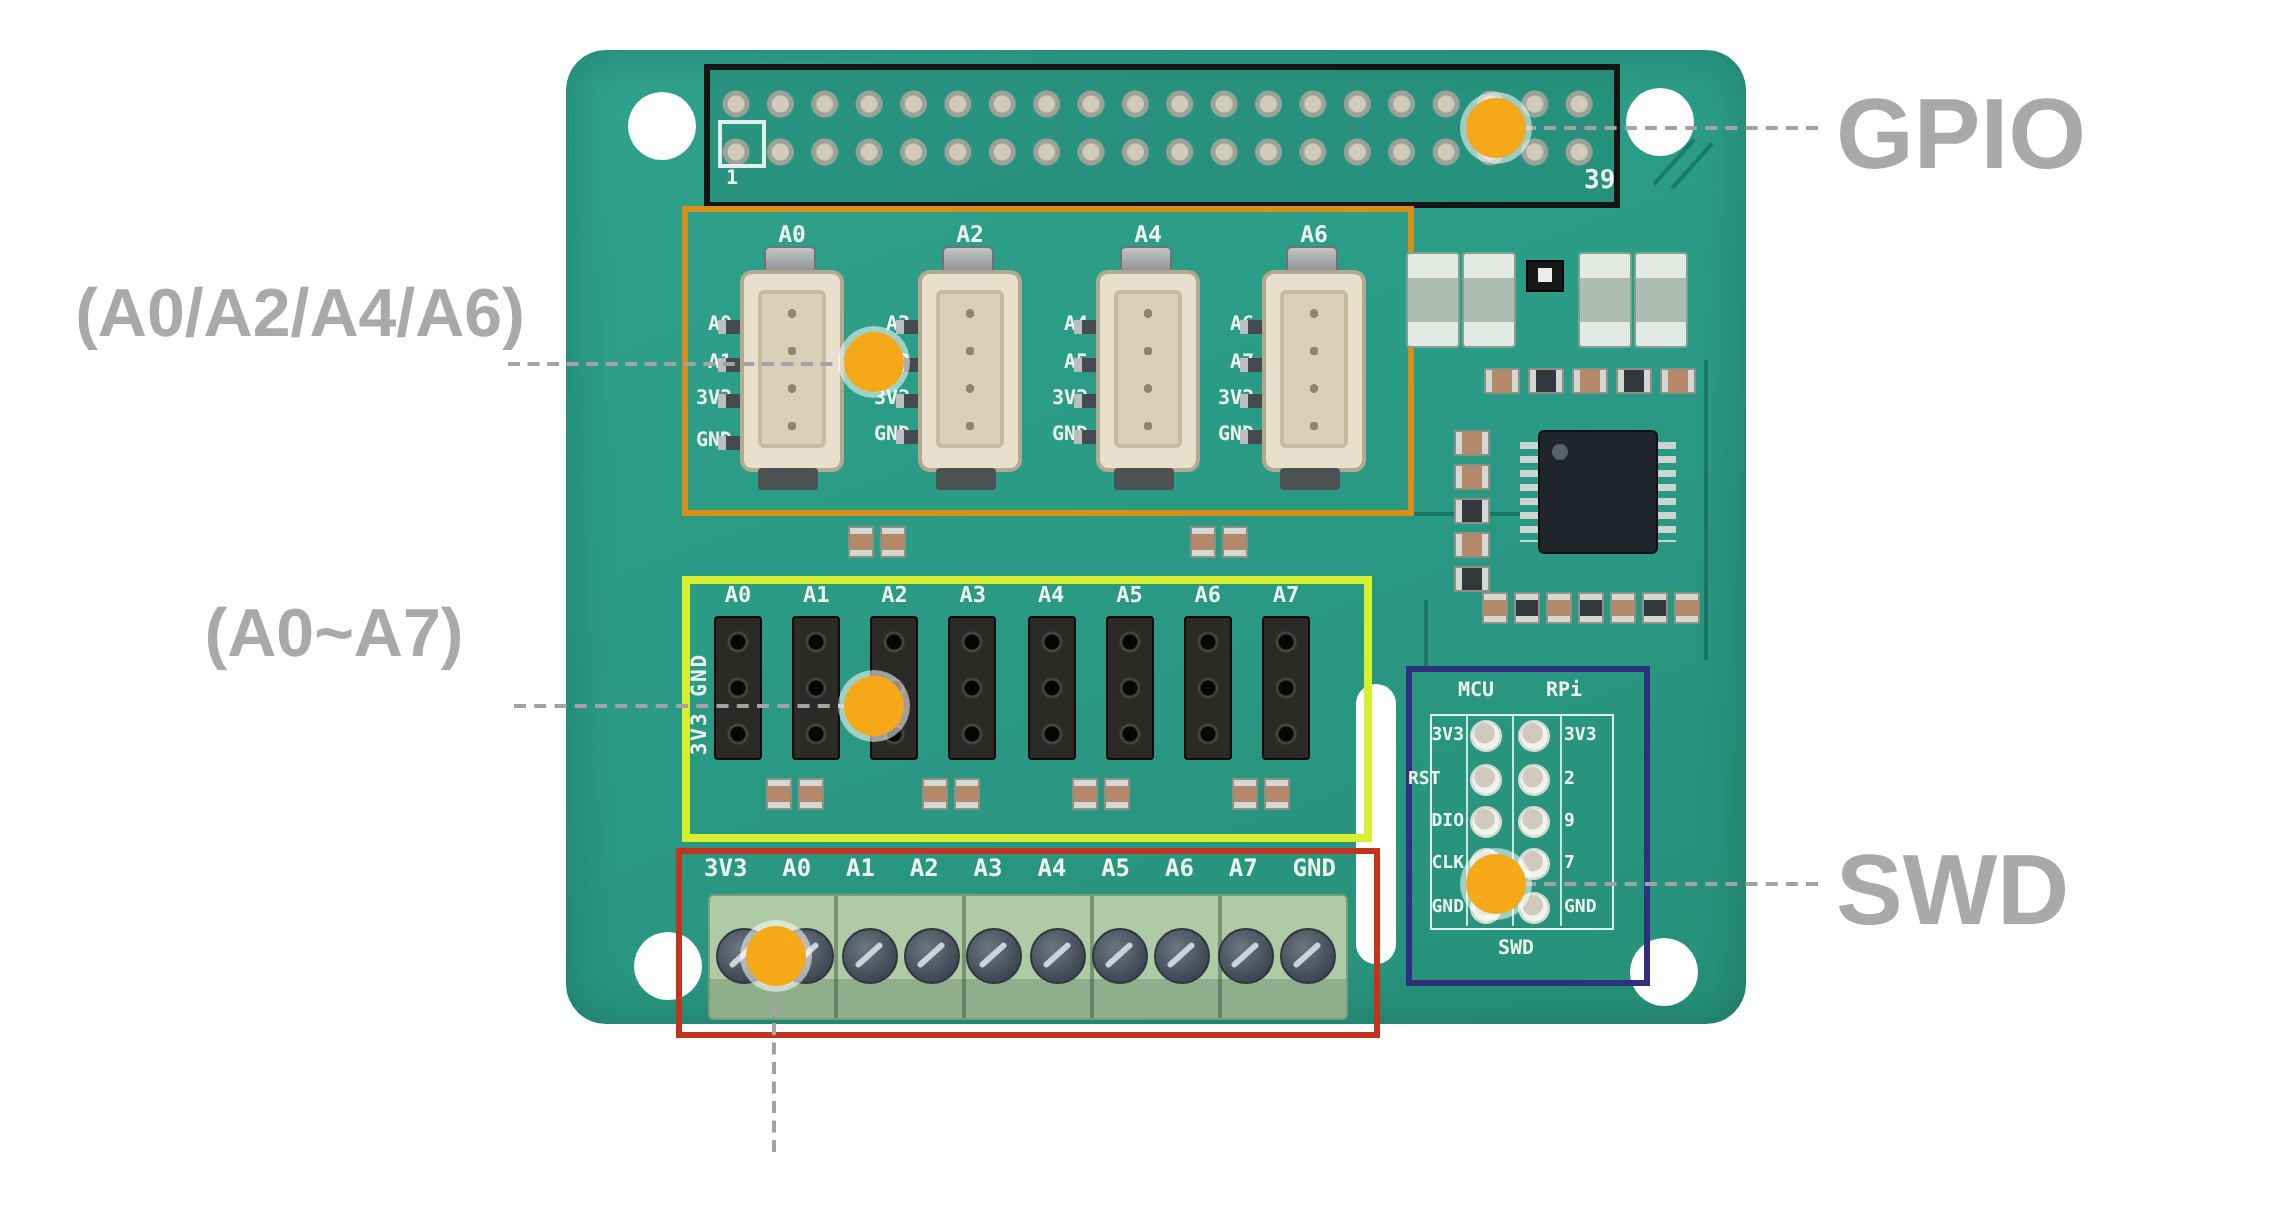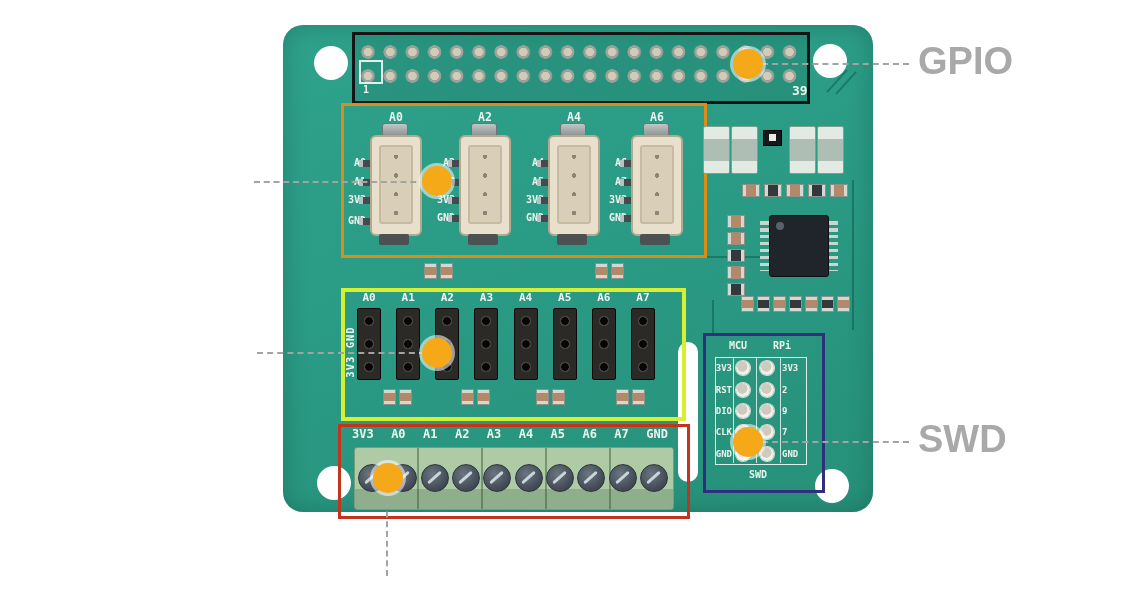--- a/index.html
+++ b/index.html
@@ -88,21 +88,21 @@
   .swd-hole{width:14px;height:14px;border-radius:50%;
             background:radial-gradient(circle at 45% 40%,#cfcabd 0 42%,#f2f2ec 48%);
             box-shadow:0 0 0 1px #dadbd2;}
   .swd-lab{font-size:9px;}
   
   .dot{width:30px;height:30px;border-radius:50%;background:#F5A818;
        box-shadow:0 0 0 3px rgba(255,255,255,.55);}
   .dash-h{height:0;border-top:2px dashed #a3a3a3;}
   .dash-v{width:0;border-left:2px dashed #a3a3a3;}
   .ann{color:#a9a9a9;font-weight:bold;}
-  .ann-big{font-size:38px;line-height:1;}
+  .ann-big{font-size:50px;line-height:1;}
   .ann-mid{font-size:34px;line-height:46px;text-align:center;}
 </style>
 </head>
 <body>
 
 <div id="canvas">
 
   <div class="abs board"></div>
 
   <div class="abs hole" style="left:314px;top:46px;"></div>
@@ -319,21 +319,21 @@
 
   <div class="abs obox box-swd" style="left:703px;top:333px;width:116px;height:154px;"></div>
   <div class="abs swd-rect" style="left:715px;top:357px;width:90px;height:106px;"></div>
   <div class="abs swd-vline" style="left:733px;top:357px;height:106px;"></div>
   <div class="abs swd-vline" style="left:756px;top:357px;height:106px;"></div>
   <div class="abs swd-vline" style="left:780px;top:357px;height:106px;"></div>
   <div class="abs silk" style="left:718px;top:341px;width:40px;text-align:center;font-size:10px;">MCU</div>
   <div class="abs silk" style="left:762px;top:341px;width:40px;text-align:center;font-size:10px;">RPi</div>
 
   <div class="abs silk swd-lab" style="left:704px;top:364px;width:28px;text-align:right;">3V3</div>
-  <div class="abs silk swd-lab" style="left:704px;top:386px;width:28px;text-align:right;">RST</div>
+  <div class="abs silk swd-lab" style="left:704px;top:386px;width:28px;">RST</div>
   <div class="abs silk swd-lab" style="left:704px;top:407px;width:28px;text-align:right;">DIO</div>
   <div class="abs silk swd-lab" style="left:704px;top:428px;width:28px;text-align:right;">CLK</div>
   <div class="abs silk swd-lab" style="left:704px;top:450px;width:28px;text-align:right;">GND</div>
 
   <div class="abs swd-hole" style="left:736px;top:361px;"></div>
   <div class="abs swd-hole" style="left:736px;top:383px;"></div>
   <div class="abs swd-hole" style="left:736px;top:404px;"></div>
   <div class="abs swd-hole" style="left:736px;top:425px;"></div>
   <div class="abs swd-hole" style="left:736px;top:447px;"></div>
   <div class="abs swd-hole" style="left:760px;top:361px;"></div>
@@ -395,18 +395,20 @@
   <div class="abs dash-v" style="left:386px;top:492px;height:84px;"></div>
 
   <div class="abs dot" style="left:733px;top:49px;"></div>
   <div class="abs dot" style="left:422px;top:166px;"></div>
   <div class="abs dot" style="left:422px;top:338px;"></div>
   <div class="abs dot" style="left:733px;top:427px;"></div>
   <div class="abs dot" style="left:373px;top:463px;"></div>
 
   <div class="abs ann ann-big" style="left:918px;top:42px;">GPIO</div>
   <div class="abs ann ann-mid" style="left:0px;top:134px;width:300px;">
+    <div>(A0/A2/A4/A6)</div>
   </div>
   <div class="abs ann ann-mid" style="left:17px;top:294px;width:300px;">
+    <div>(A0~A7)</div>
   </div>
   <div class="abs ann ann-big" style="left:918px;top:420px;">SWD</div>
 
 </div>
 
 </body></html>

